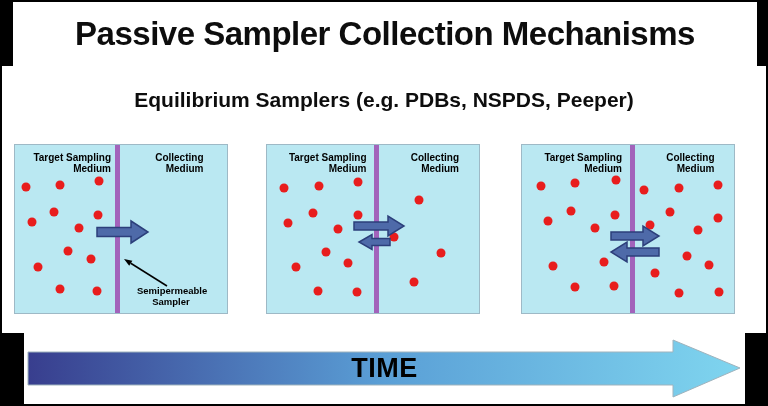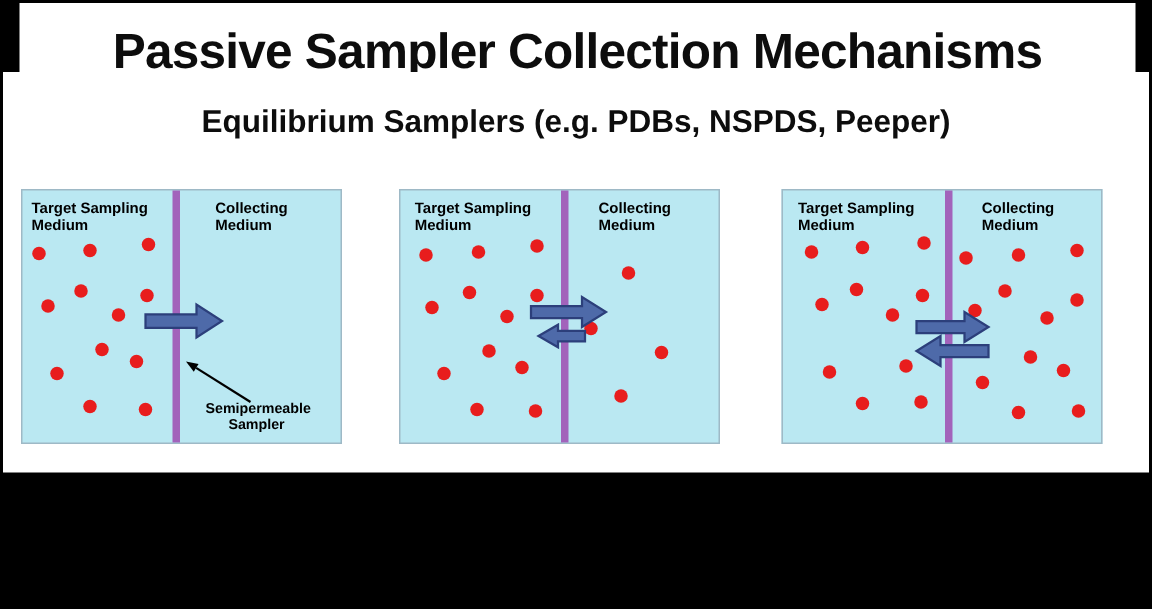--- a/index.html
+++ b/index.html
@@ -4,25 +4,25 @@
 <style>
   html,body{margin:0;padding:0;background:#000;}
   *{box-sizing:border-box;}
   .canvas{
     position:relative;width:768px;height:406px;background:#000;
     font-family:"Liberation Sans",sans-serif;overflow:hidden;
   }
   .whitebox{position:absolute;background:#fff;}
   #titleBox{left:13px;top:2px;width:744px;height:64px;display:flex;align-items:center;justify-content:center;}
   .slide-title{margin:0;font-size:33px;font-weight:bold;letter-spacing:-0.5px;white-space:nowrap;color:#0d0d0d;}
-  #mainBox{left:2px;top:48px;width:764px;height:267px;}
+  #mainBox{left:2px;top:66px;width:764px;height:267px;}
   .subtitle{position:absolute;top:22px;left:0;width:100%;text-align:center;font-size:21px;font-weight:bold;color:#0d0d0d;}
   .panel{position:absolute;top:78px;width:214px;height:170px;border:1px solid #9eb9c6;}
   .membrane{position:absolute;top:0;bottom:0;width:5px;}
-  .plabel{position:absolute;top:7px;font-size:10px;font-weight:bold;line-height:11px;text-align:left;color:#000;}
+  .plabel{position:absolute;top:7px;font-size:10px;font-weight:bold;line-height:11px;text-align:right;color:#000;}
   .plabel .inner{margin:0 auto;}
   .dot{position:absolute;width:9px;height:9px;border-radius:50%;transform:translate(-50%,-50%);}
   .overlay{position:absolute;left:0;top:0;pointer-events:none;}
   .annotation{position:absolute;font-size:9.5px;font-weight:bold;line-height:10.5px;text-align:center;color:#000;}
   #timeBox{left:24px;top:333px;width:721px;height:71px;}
   .time-label{position:absolute;left:0;top:20px;width:100%;text-align:center;font-size:27px;font-weight:bold;letter-spacing:0.5px;color:#000;}
 </style>
 </head>
 <body>
 
@@ -122,14 +122,27 @@
         <div class="dot" style="left: 133px; top: 128px; background: rgb(232, 29, 29);"></div>
         <div class="dot" style="left: 157px; top: 148px; background: rgb(232, 29, 29);"></div>
         <div class="dot" style="left: 197px; top: 147px; background: rgb(232, 29, 29);"></div>
         <svg class="overlay" width="214" height="170" viewBox="0 0 214 170">
           <polygon points="89,87 121,87 121,81 137,91 121,101 121,95 89,95" fill="#4e6aa9" stroke="#2c3f7b" stroke-width="1.5" stroke-linejoin="miter"></polygon>
           <polygon points="137,103 105,103 105,97 89,107 105,117 105,111 137,111" fill="#4e6aa9" stroke="#2c3f7b" stroke-width="1.5" stroke-linejoin="miter"></polygon>
         </svg>
       </div>
     </div>
 
+  <div class="whitebox" id="timeBox">
+    <svg class="overlay" width="721" height="71" viewBox="0 0 721 71">
+      <defs>
+        <linearGradient id="timeGrad" x1="0" y1="0" x2="1" y2="0">
+          <stop id="tg0" offset="0" stop-color="#383e8e"></stop>
+          <stop id="tg1" offset="0.5" stop-color="#5a9fd6"></stop>
+          <stop id="tg2" offset="1" stop-color="#7fd5ef"></stop>
+        </linearGradient>
+      </defs>
+      <polygon id="timePoly" points="4,19 649,19 649,7 716,35 649,64 649,52 4,52" fill="url(#timeGrad)" stroke="#9fb3bd" stroke-width="1"></polygon>
+    </svg>
+    <div class="time-label">TIME</div>
+  </div>
 
 </div>
 
 </body></html>

